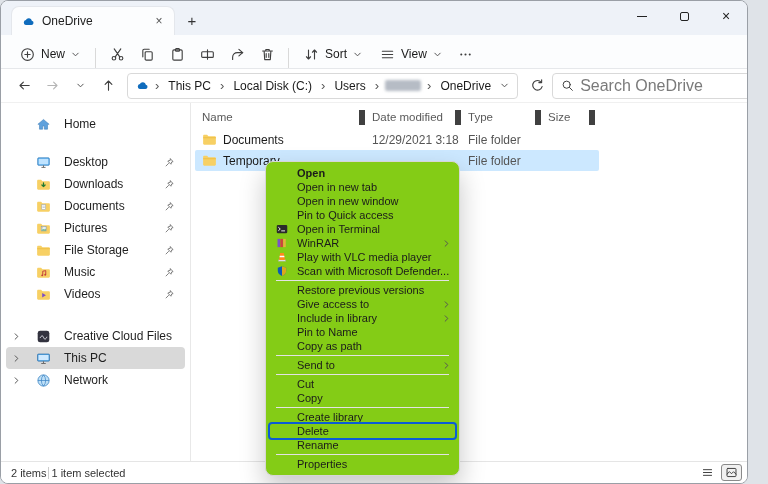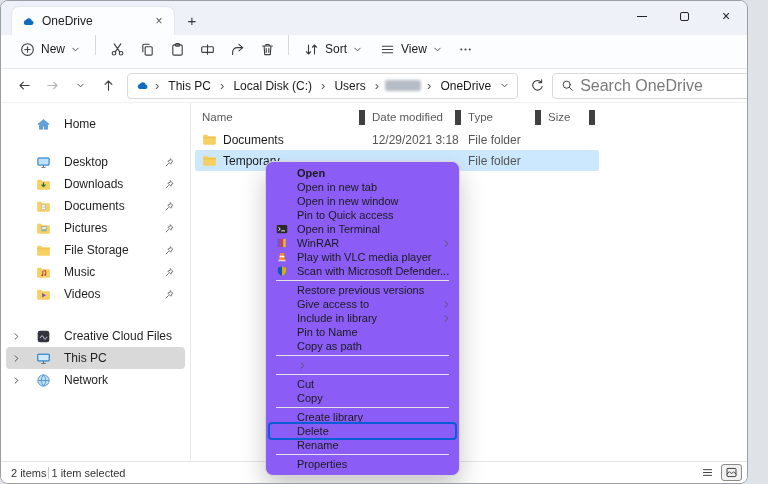--- a/index.html
+++ b/index.html
@@ -16,21 +16,21 @@
   .tab-title{ flex:1; font-size:12px; color:#222; white-space:nowrap; overflow:hidden; }
   .tab-close{ width:18px; height:18px; border-radius:4px; display:flex; align-items:center; justify-content:center; font-size:12px; color:#555; }
   .newtab{ width:26px; height:24px; margin:0 0 3px 4px; display:flex; align-items:center; justify-content:center; font-size:15px; color:#333; border-radius:4px; }
   .wincontrols{ position:absolute; top:0; right:0; height:30px; display:flex; }
   .wc{ width:42px; height:30px; display:flex; align-items:center; justify-content:center; color:#222; }
   .min-glyph{ width:10px; height:1px; background:#222; display:block; }
   .max-glyph{ width:9px; height:9px; border:1px solid #222; border-radius:2px; display:block; }
   .wc.close{ font-size:14px; }
 
   
-  .toolbar{ flex:0 0 34px; background:#fcfdfe; border-bottom:1px solid #e6e8eb; display:flex; align-items:flex-start; gap:0; padding:0 10px; }
+  .toolbar{ flex:0 0 34px; background:#fcfdfe; border-bottom:1px solid #e6e8eb; display:flex; align-items:flex-end; gap:0; padding:0 10px; }
   .tbtn{ display:flex; align-items:center; gap:6px; padding:0 9px; height:28px; border-radius:4px; color:#1a1a1a; }
   .ibtn{ width:30px; height:28px; display:flex; align-items:center; justify-content:center; border-radius:4px; }
   .vsep{ width:1px; height:20px; background:#d9d9d9; margin:0 6px; }
 
   
   .addressbar{ flex:0 0 34px; background:#fff; display:flex; align-items:center; gap:2px; padding:0 10px; border-bottom:1px solid #f0f0f0; }
   .nav{ width:26px; height:26px; display:flex; align-items:center; justify-content:center; border-radius:4px; flex:0 0 auto; }
   .crumbbox{ flex:1; height:26px; border:1px solid #d9d9d9; border-radius:4px; background:#fff; display:flex; align-items:center; gap:3px; padding:0 8px; margin:0 4px; }
   .csep{ color:#555; padding:0 3px; font-size:13px; line-height:1; }
   .crumb{ padding:1px 3px; border-radius:3px; white-space:nowrap; }
@@ -53,21 +53,21 @@
   .main{ flex:1; position:relative; padding:2px 0 0 4px; }
   .listheader{ display:flex; align-items:center; height:24px; color:#5a5a5a; font-size:11.5px; }
   .hcell{ height:15px; display:flex; align-items:center; padding:0 7px; border-right:6px solid #404040; }
   .w-name{ width:170px; } .w-date{ width:96px; } .w-type{ width:80px; } .w-size{ width:54px; }
   .frow{ display:flex; align-items:center; height:21px; width:404px; border-radius:2px; }
   .frow.selected{ background:#cce8ff; }
   .fcell{ padding:0 7px; display:flex; align-items:center; gap:6px; overflow:hidden; white-space:nowrap; }
   .fcell.dim{ color:#555; }
 
   
-  .contextmenu{ position:absolute; left:264px; top:160px; width:195px; background:#8b5cf6;
+  .contextmenu{ position:absolute; left:264px; top:160px; width:195px; background:#84cc16;
     border:1px solid #d6d6d6; border-radius:8px; box-shadow:0 12px 26px rgba(0,0,0,.22); padding:4px 0; z-index:10; }
   .mi{ position:relative; height:14px; display:flex; align-items:center; padding:0 8px; font-size:11px; color:#1b1b1b; }
   .mi-ic{ width:16px; flex:0 0 16px; display:flex; align-items:center; justify-content:center; margin-right:7px; }
   .mi-ic svg{ width:12px; height:12px; display:block; }
   .mi-label{ flex:1; white-space:nowrap; overflow:hidden; }
   .mi-chev{ width:10px; display:flex; justify-content:flex-end; }
   .bold{ font-weight:bold; }
   .msep{ height:1px; background:#e3e3e3; margin:2px 10px; }
   .mi.highlight::after{ content:""; position:absolute; left:2px; right:2px; top:-2px; bottom:-2px;
     border:2.5px solid #0b5cd5; border-radius:4px; pointer-events:none; }
@@ -541,20 +541,21 @@
         <span class="mi-ic"></span>
         <span class="mi-label">Pin to Name</span>
       </div>
     <div class="mi">
         <span class="mi-ic"></span>
         <span class="mi-label">Copy as path</span>
       </div>
     <div class="msep"></div>
     <div class="mi">
         <span class="mi-ic"></span>
+        <span class="mi-label">Send to</span>
         <span class="mi-chev">
           <svg class="chev line-thin" viewBox="0 0 10 10">
             <path d="M3.5 2l3 3-3 3"></path>
           </svg>
         </span>
       </div>
     <div class="msep"></div>
     <div class="mi">
         <span class="mi-ic"></span>
         <span class="mi-label">Cut</span>

